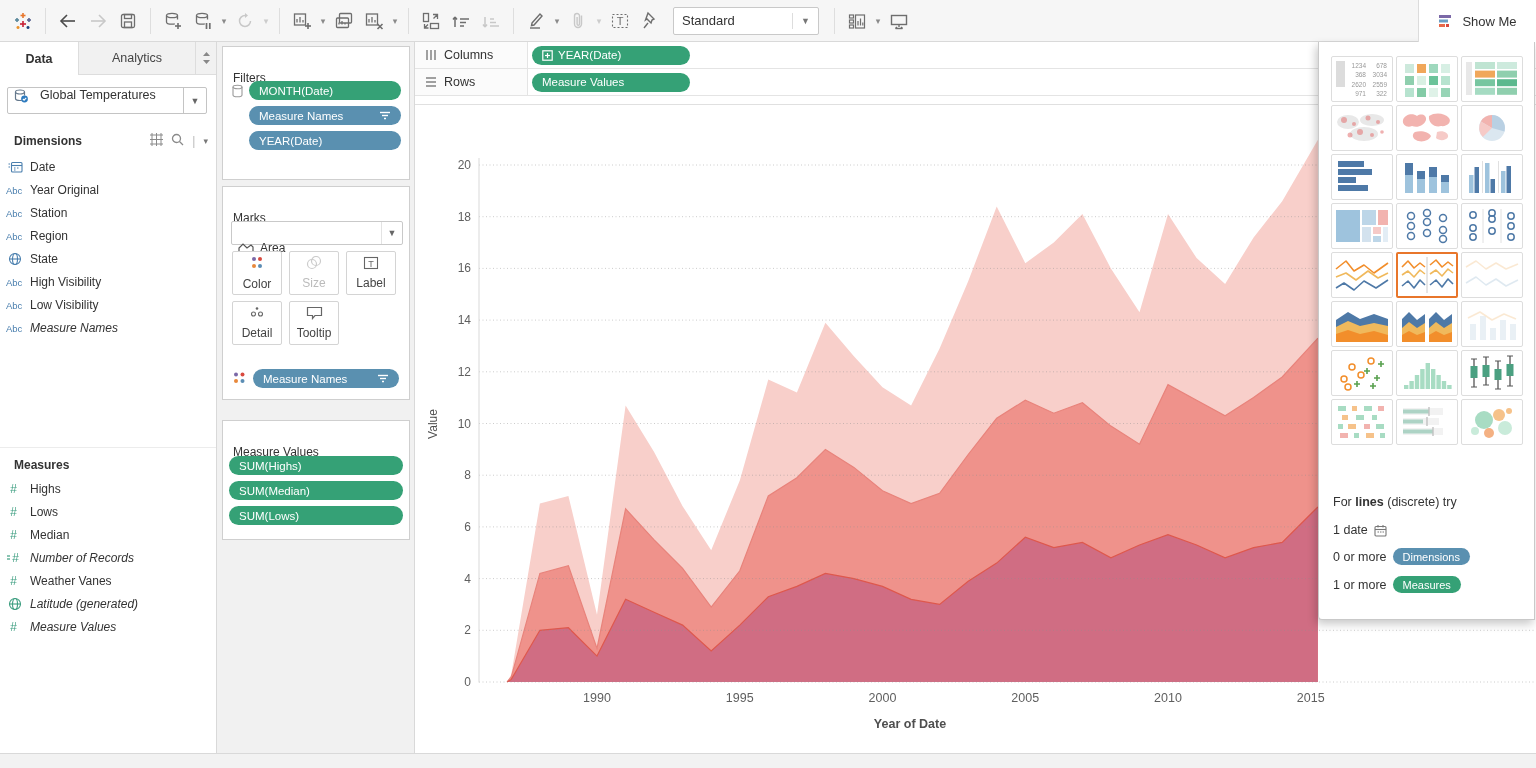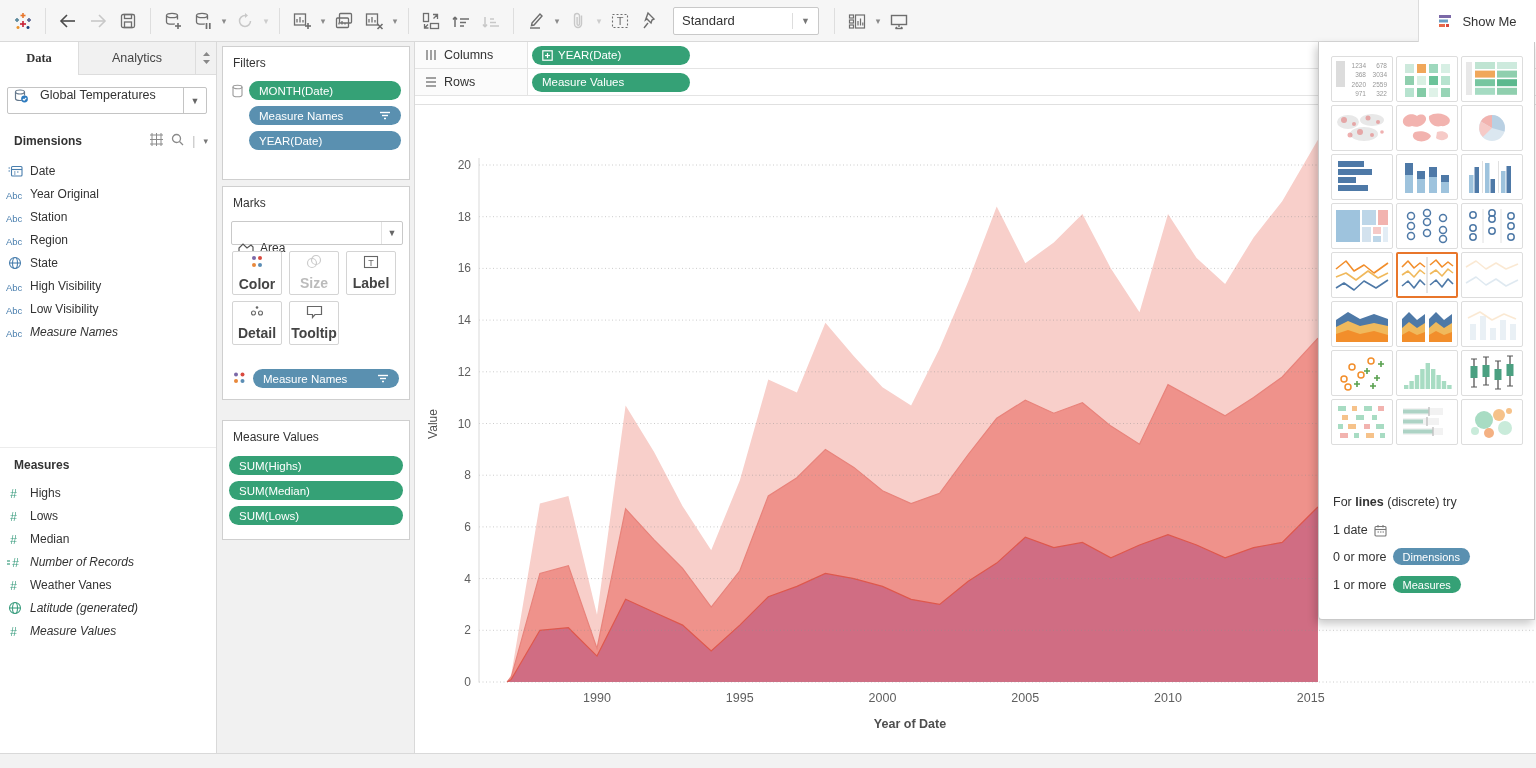--- a/index.html
+++ b/index.html
@@ -12,50 +12,50 @@
   .tb-caret{width:12px;height:42px;display:flex;align-items:center;justify-content:center;color:#8a8a8a;font-size:9px;flex:0 0 auto;}
   .tb-caret.dis{color:#cccccc;}
   .tb-sep{width:1px;height:26px;background:#dedede;margin:0 7px;flex:0 0 auto;}
   #fit-select{display:flex;align-items:center;justify-content:space-between;width:128px;height:26px;background:#fff;border:1px solid #c9c9c9;border-radius:2px;margin:0 8px;padding:0 8px;font-size:13px;color:#333;}
   #fit-select .car{color:#777;font-size:9px;border-left:1px solid #ddd;padding-left:8px;height:16px;display:flex;align-items:center;}
   #show-me-btn{position:absolute;right:0;top:0;width:117px;height:42px;background:#fff;border-left:1px solid #dcdcdc;display:flex;align-items:center;justify-content:center;gap:8px;z-index:7;font-size:13px;color:#333;}
   
   #datapane{left:0;top:42px;width:217px;height:711px;background:#fff;border-right:1px solid #d9d9d9;box-sizing:border-box;}
   .tabs{position:absolute;left:0;top:0;width:216px;height:33px;display:flex;}
   .tab{display:flex;align-items:center;justify-content:center;box-sizing:border-box;height:33px;}
-  #tab-data{width:78px;background:#fff;font-weight:bold;font-size:12.5px;font-family:Liberation Serif, serif;}
+  #tab-data{width:78px;background:#fff;font-weight:bold;font-size:12.5px;}
   #tab-analytics{width:117px;background:#f1f1f1;border-left:1px solid #ddd;border-bottom:1px solid #ddd;font-size:12.5px;color:#444;}
   #tab-stub{width:21px;background:#f1f1f1;border-bottom:1px solid #ddd;border-left:1px solid #ddd;display:flex;align-items:center;justify-content:center;color:#777;}
   #ds-box{position:absolute;left:7px;top:45px;width:200px;height:27px;border:1px solid #c4c4c4;border-radius:2px;background:#fff;display:flex;align-items:flex-start;box-sizing:border-box;}
   #ds-box .ds-label{flex:1;padding-left:6px;font-size:12.5px;color:#333;white-space:nowrap;overflow:hidden;}
   #ds-box .ds-caret{width:22px;height:100%;border-left:1px solid #c4c4c4;display:flex;align-items:center;justify-content:center;color:#666;font-size:9px;}
   .pane-header{position:absolute;left:0;width:216px;height:22px;display:flex;align-items:center;}
   .pane-header .ph-title{font-weight:bold;font-size:12px;padding-left:14px;flex:1;}
   .ph-icons{display:flex;align-items:center;gap:8px;padding-right:8px;color:#777;}
   .field-list{position:absolute;left:0;width:216px;}
-  .field-row{height:23px;display:flex;align-items:flex-end;}
+  .field-row{height:23px;display:flex;align-items:center;}
   .field-icon{width:30px;display:flex;justify-content:center;align-items:center;flex:0 0 auto;}
   .field-label{font-size:12px;color:#333;white-space:nowrap;}
   .field-label.it{font-style:italic;}
   .pane-divider{position:absolute;left:0;width:216px;height:1px;background:#ececec;}
   
   #cardspane{left:217px;top:42px;width:198px;height:711px;background:#f1f1f1;border-right:1px solid #d9d9d9;box-sizing:border-box;}
   .card{position:absolute;background:#fff;border:1px solid #cfcfcf;box-sizing:border-box;}
-  .card-title{font-size:12px;color:#333;padding:9px 0 0 10px;}
+  .card-title{font-size:12px;color:#333;padding:24px 0 0 10px;}
   .pill{height:19px;border-radius:10px;display:flex;align-items:center;color:#fff;font-size:11.5px;padding:0 10px;box-sizing:border-box;white-space:nowrap;}
   .pill .pl{flex:1;overflow:hidden;}
   .pill.green{background:#35a176;}
   .pill.blue{background:#5a90b0;}
   .stackpill{position:absolute;left:26px;right:8px;}
   .fullpill{position:absolute;left:6px;right:6px;}
   #marks-dd{position:absolute;left:8px;top:34px;width:172px;height:24px;border:1px solid #c9c9c9;border-radius:2px;background:#fff;display:flex;align-items:center;box-sizing:border-box;}
   #marks-dd .dd-label{flex:1;padding-left:6px;font-size:12px;display:flex;align-items:center;gap:6px;margin-top:29px;}
   #marks-dd .dd-caret{width:20px;height:100%;display:flex;align-items:center;justify-content:center;color:#666;font-size:9px;border-left:1px solid #e3e3e3;}
   .mark-btn{position:absolute;width:50px;height:44px;border:1px solid #d4d4d4;border-radius:2px;background:#fff;display:flex;flex-direction:column;align-items:center;justify-content:center;gap:3px;box-sizing:border-box;}
-  .mark-btn .mb-label{font-size:14px;color:#444;font-weight:bold;}
+  .mark-btn .mb-label{font-size:12px;color:#444;}
   .mark-btn.dis .mb-label{color:#bbb;}
   
   #shelves{left:415px;top:42px;width:1121px;}
   .shelf-row{position:absolute;left:0;width:1121px;height:27px;border-bottom:1px solid #e4e4e4;background:#fff;box-sizing:border-box;display:flex;}
   .shelf-label{width:113px;border-right:1px solid #e4e4e4;display:flex;align-items:center;gap:7px;padding-left:10px;box-sizing:border-box;color:#333;font-size:12.5px;background:#fbfbfb;}
   .shelf-pills{display:flex;align-items:center;gap:4px;padding-left:4px;}
   .shelf-pill{width:158px;}
   #view-topline{left:415px;top:104px;width:1121px;height:1px;background:#e0e0e0;}
   
   #chart-svg{left:415px;top:96px;z-index:1;}

